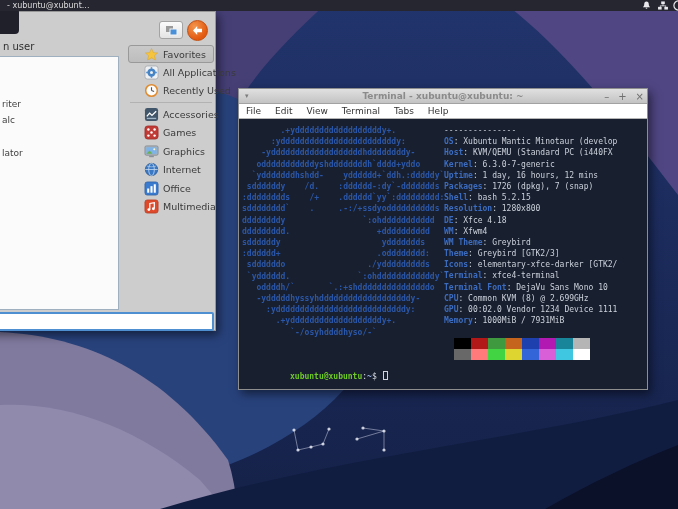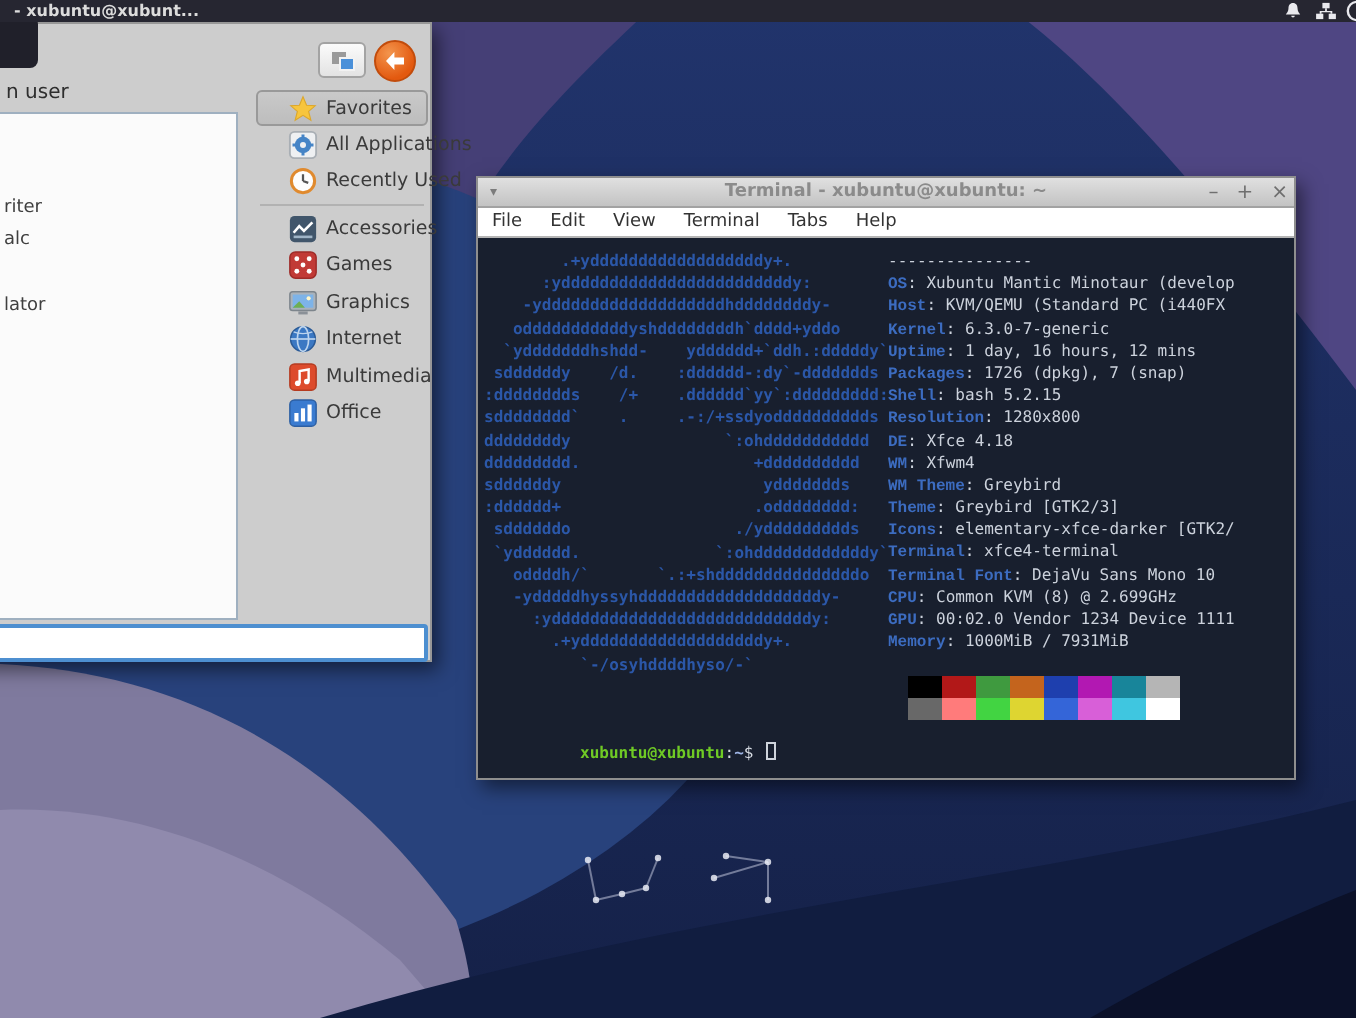--- a/index.html
+++ b/index.html
@@ -3,21 +3,21 @@
 <meta charset="utf-8">
 <style>
   *{margin:0;padding:0;box-sizing:border-box;}
   html,body{width:678px;height:509px;}
   body{position:relative;overflow:hidden;font-family:"DejaVu Sans",sans-serif;background:#1d2f66;}
 
   .wall{position:absolute;inset:0;z-index:0;}
 
   
   .panel{position:absolute;top:0;left:0;right:0;height:11px;background:#262631;display:flex;align-items:center;z-index:60;}
-  .panel .win-btn{color:#dcdcdc;font-size:8px;line-height:11px;padding-left:7px;white-space:nowrap;cursor:default;font-weight:bold;}
+  .panel .win-btn{color:#dcdcdc;font-size:8px;line-height:11px;padding-left:7px;white-space:nowrap;cursor:default;}
   .tray{margin-left:auto;display:flex;align-items:center;gap:5px;height:11px;}
   .tray .ticon{display:inline-flex;width:11px;height:11px;align-items:center;justify-content:center;}
   .tray .ticon svg{display:block;}
   .tray .clock-cut{margin-right:-6px;}
 
   
   .whisker{position:absolute;left:-44px;top:11px;width:260px;height:320px;background:#cdcdcd;border:1px solid #979797;box-shadow:3px 4px 9px rgba(0,0,0,.5);z-index:20;}
   .wm-corner{position:absolute;left:34px;top:-4px;width:28px;height:26px;background:#20202a;border-radius:4px;}
   .wm-title{position:absolute;left:46px;top:29px;font-size:10px;font-weight:normal;color:#2e2e2e;white-space:nowrap;}
   .wm-viewbtn{position:absolute;left:202px;top:9px;width:24px;height:18px;border:1px solid #a3a3a3;border-radius:3px;background:linear-gradient(#fbfbfb,#e3e3e3);display:flex;align-items:center;justify-content:center;cursor:default;}
@@ -40,21 +40,21 @@
   .t-title{position:absolute;left:0;right:0;text-align:center;font-size:9px;font-weight:bold;color:#8b8b8b;white-space:nowrap;cursor:default;}
   .t-dd{margin-left:6px;font-size:7px;color:#7c7c7c;z-index:1;cursor:default;}
   .t-controls{margin-left:auto;display:flex;gap:9px;padding-right:3px;z-index:1;}
   .t-controls span{font-size:10px;line-height:13px;color:#6f6f6f;cursor:default;}
   .t-menubar{height:15px;background:#ffffff;border-bottom:1px solid #b5b5b5;display:flex;align-items:center;}
   .t-menubar span{font-size:9px;color:#333;padding:0 7px;cursor:default;}
   .t-content{position:relative;height:270px;background:#181f2e;overflow:hidden;font-family:"DejaVu Sans Mono",monospace;font-size:8px;line-height:11.2px;}
   .nf-art{position:absolute;left:3px;top:6px;color:#2b57a8;font-weight:bold;white-space:pre;}
   .nf-info{position:absolute;left:205px;top:6px;white-space:pre;}
   .nf-info .ln{height:11.2px;}
-  .nf-label{color:#3c6cc0;font-weight:bold;font-family:Liberation Mono, monospace;}
+  .nf-label{color:#3c6cc0;font-weight:bold;}
   .nf-text{color:#ccd2dc;}
   .nf-pal{position:absolute;left:215px;display:flex;}
   .nf-pal i{display:block;width:17px;height:11px;}
   .nf-prompt{position:absolute;left:3px;white-space:pre;margin-left:48px;}
   .p-user{color:#6fca25;font-weight:bold;}
   .p-plain{color:#d8dde5;}
   .p-path{color:#9db4e4;font-weight:bold;}
   .cursor{display:inline-block;width:5px;height:9px;border:1px solid #cfd4dc;vertical-align:-1px;margin-left:1px;}
 </style>
 </head>
@@ -231,40 +231,40 @@
               <ellipse cx="8" cy="8" rx="3" ry="6.6" fill="none" stroke="#bcd4ee" stroke-width="0.9"></ellipse>
               <line x1="1.4" y1="8" x2="14.6" y2="8" stroke="#bcd4ee" stroke-width="0.9"></line>
               <path d="M3 4.2 C5.5 5.4 10.5 5.4 13 4.2" stroke="#bcd4ee" stroke-width="0.7" fill="none"></path>
             </svg>
           </span>
           <span>Internet</span>
         </div>
         <div class="cat">
           <span class="cicon">
             <svg width="15" height="15" viewBox="0 0 16 16">
-              <rect x="1" y="1" width="14" height="14" rx="2.5" fill="#dd4b2c" stroke="#b53b20" stroke-width="0.8"></rect>
-              <path d="M6.2 11.2 V4.8 L11 4 V10.2" stroke="#fff" stroke-width="1.3" fill="none"></path>
-              <circle cx="5.2" cy="11.3" r="1.5" fill="#fff"></circle>
-              <circle cx="10" cy="10.4" r="1.5" fill="#fff"></circle>
-            </svg>
-          </span>
-          <span>Multimedia</span>
-        </div>
-        <div class="cat">
-          <span class="cicon">
-            <svg width="15" height="15" viewBox="0 0 16 16">
               <rect x="1" y="1" width="14" height="14" rx="2.5" fill="#3a7bd0" stroke="#2c5fa3" stroke-width="0.8"></rect>
               <g fill="#fff">
                 <rect x="3.4" y="8" width="2.2" height="4.5"></rect>
                 <rect x="6.9" y="5.5" width="2.2" height="7"></rect>
                 <rect x="10.4" y="3.5" width="2.2" height="9"></rect>
               </g>
             </svg>
           </span>
           <span>Office</span>
+        </div>
+        <div class="cat">
+          <span class="cicon">
+            <svg width="15" height="15" viewBox="0 0 16 16">
+              <rect x="1" y="1" width="14" height="14" rx="2.5" fill="#dd4b2c" stroke="#b53b20" stroke-width="0.8"></rect>
+              <path d="M6.2 11.2 V4.8 L11 4 V10.2" stroke="#fff" stroke-width="1.3" fill="none"></path>
+              <circle cx="5.2" cy="11.3" r="1.5" fill="#fff"></circle>
+              <circle cx="10" cy="10.4" r="1.5" fill="#fff"></circle>
+            </svg>
+          </span>
+          <span>Multimedia</span>
         </div>
       </div>
     </div>
 
   <input class="wm-search" type="text" value="" style="">
 </div>
 
 <div class="terminal">
   <div class="t-titlebar">
     <span class="t-dd">▾</span>

